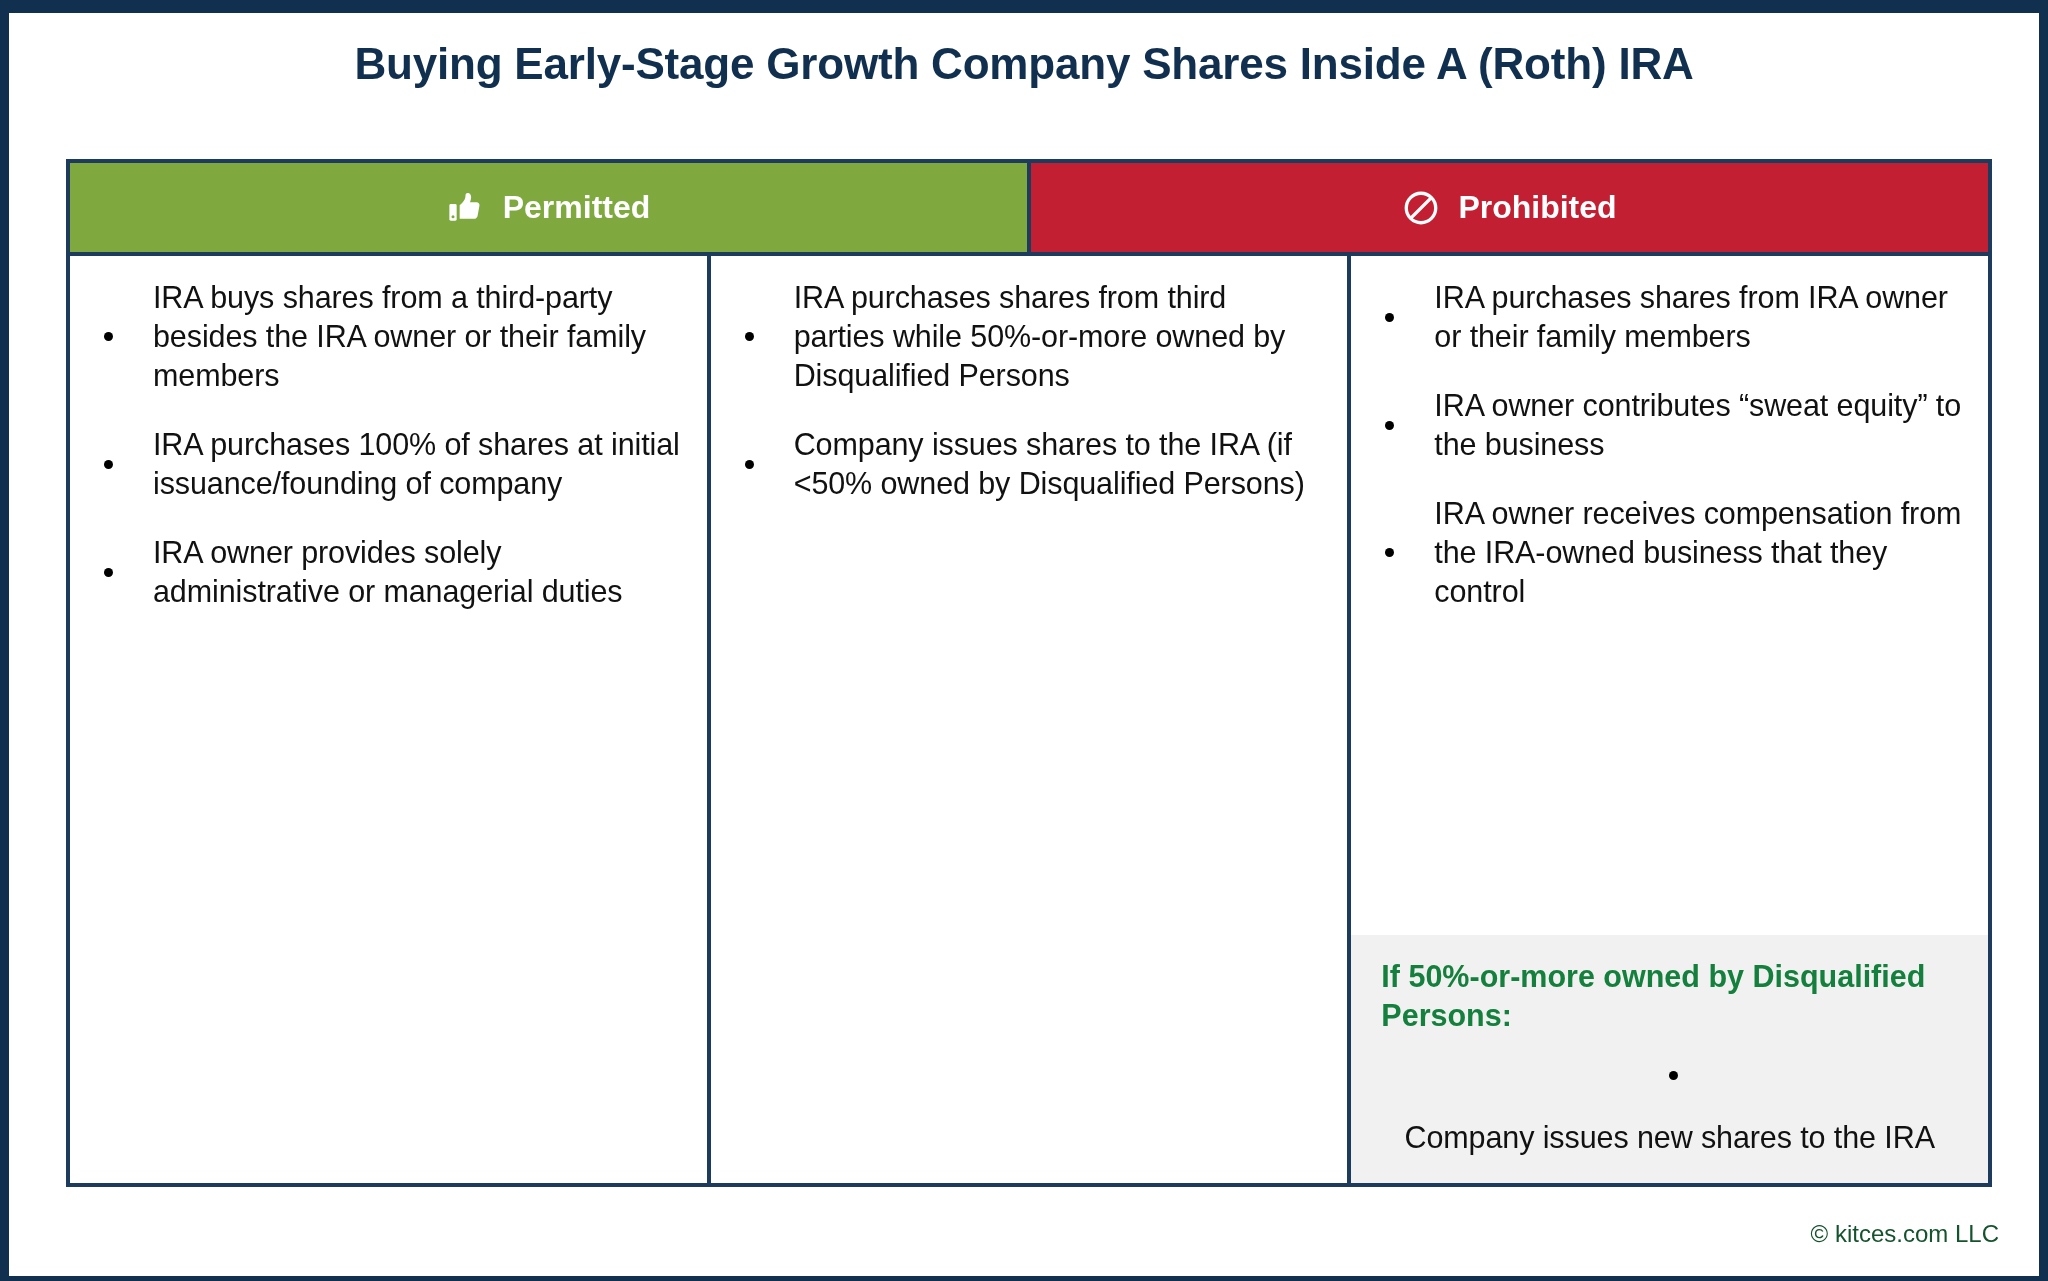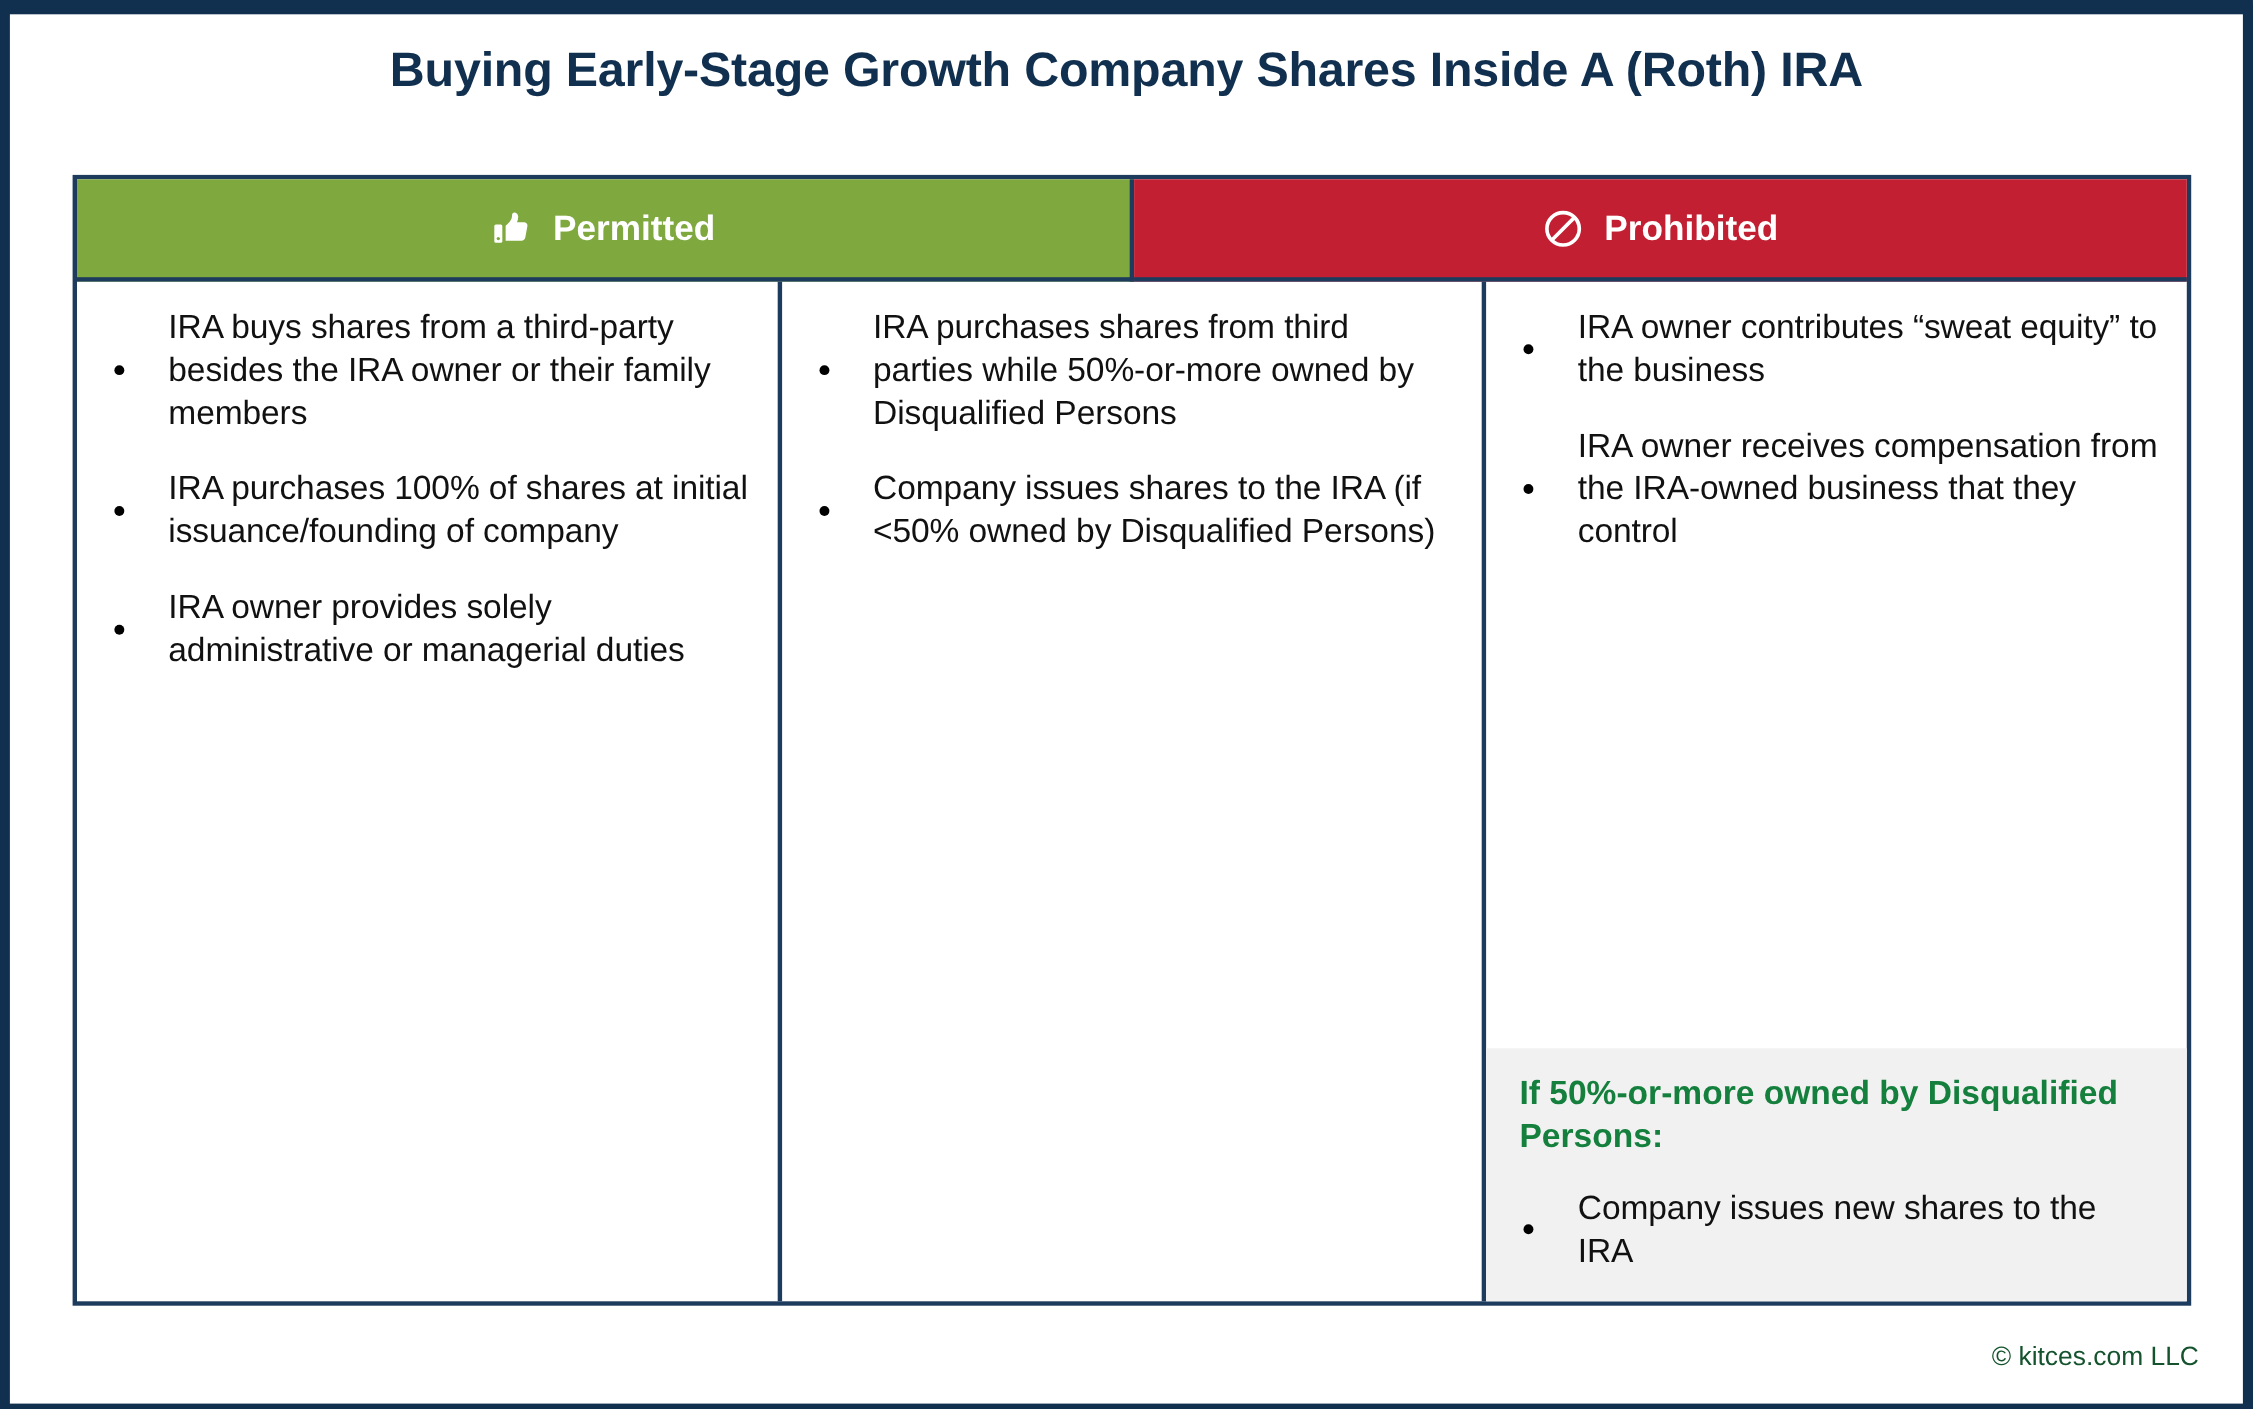--- a/index.html
+++ b/index.html
@@ -145,21 +145,21 @@
   }
   .subpanel-title {
     font-size: 30.5px;
     font-weight: bold;
     color: #15803d;
     line-height: 1.28;
     margin-bottom: 26px;
     padding-left: 4px;
   }
   .subpanel .bullet { margin-bottom: 30px; }
-  .subpanel .bullet:last-child { margin-bottom: 0; }
+  .subpanel .bullet:last-child { margin-bottom: 0; flex-direction: column; }
 
   
   #footer {
     position: absolute;
     right: 40px;
     bottom: 28px;
     font-size: 24px;
     color: #14532d;
   }
 </style>
@@ -239,20 +239,26 @@
             </div>
           </div>
         </div>
 
         <div class="col-body">
           <div class="bullets">
             <div class="bullet">
               <span class="dot">
                   <i></i>
                 </span>
+              <span class="txt">IRA purchases shares from IRA owner or their family members</span>
+            </div>
+            <div class="bullet">
+              <span class="dot">
+                  <i></i>
+                </span>
               <span class="txt">IRA owner contributes “sweat equity” to the business</span>
             </div>
             <div class="bullet">
               <span class="dot">
                   <i></i>
                 </span>
               <span class="txt">IRA owner receives compensation from the IRA-owned business that they control</span>
             </div>
           </div>
 

